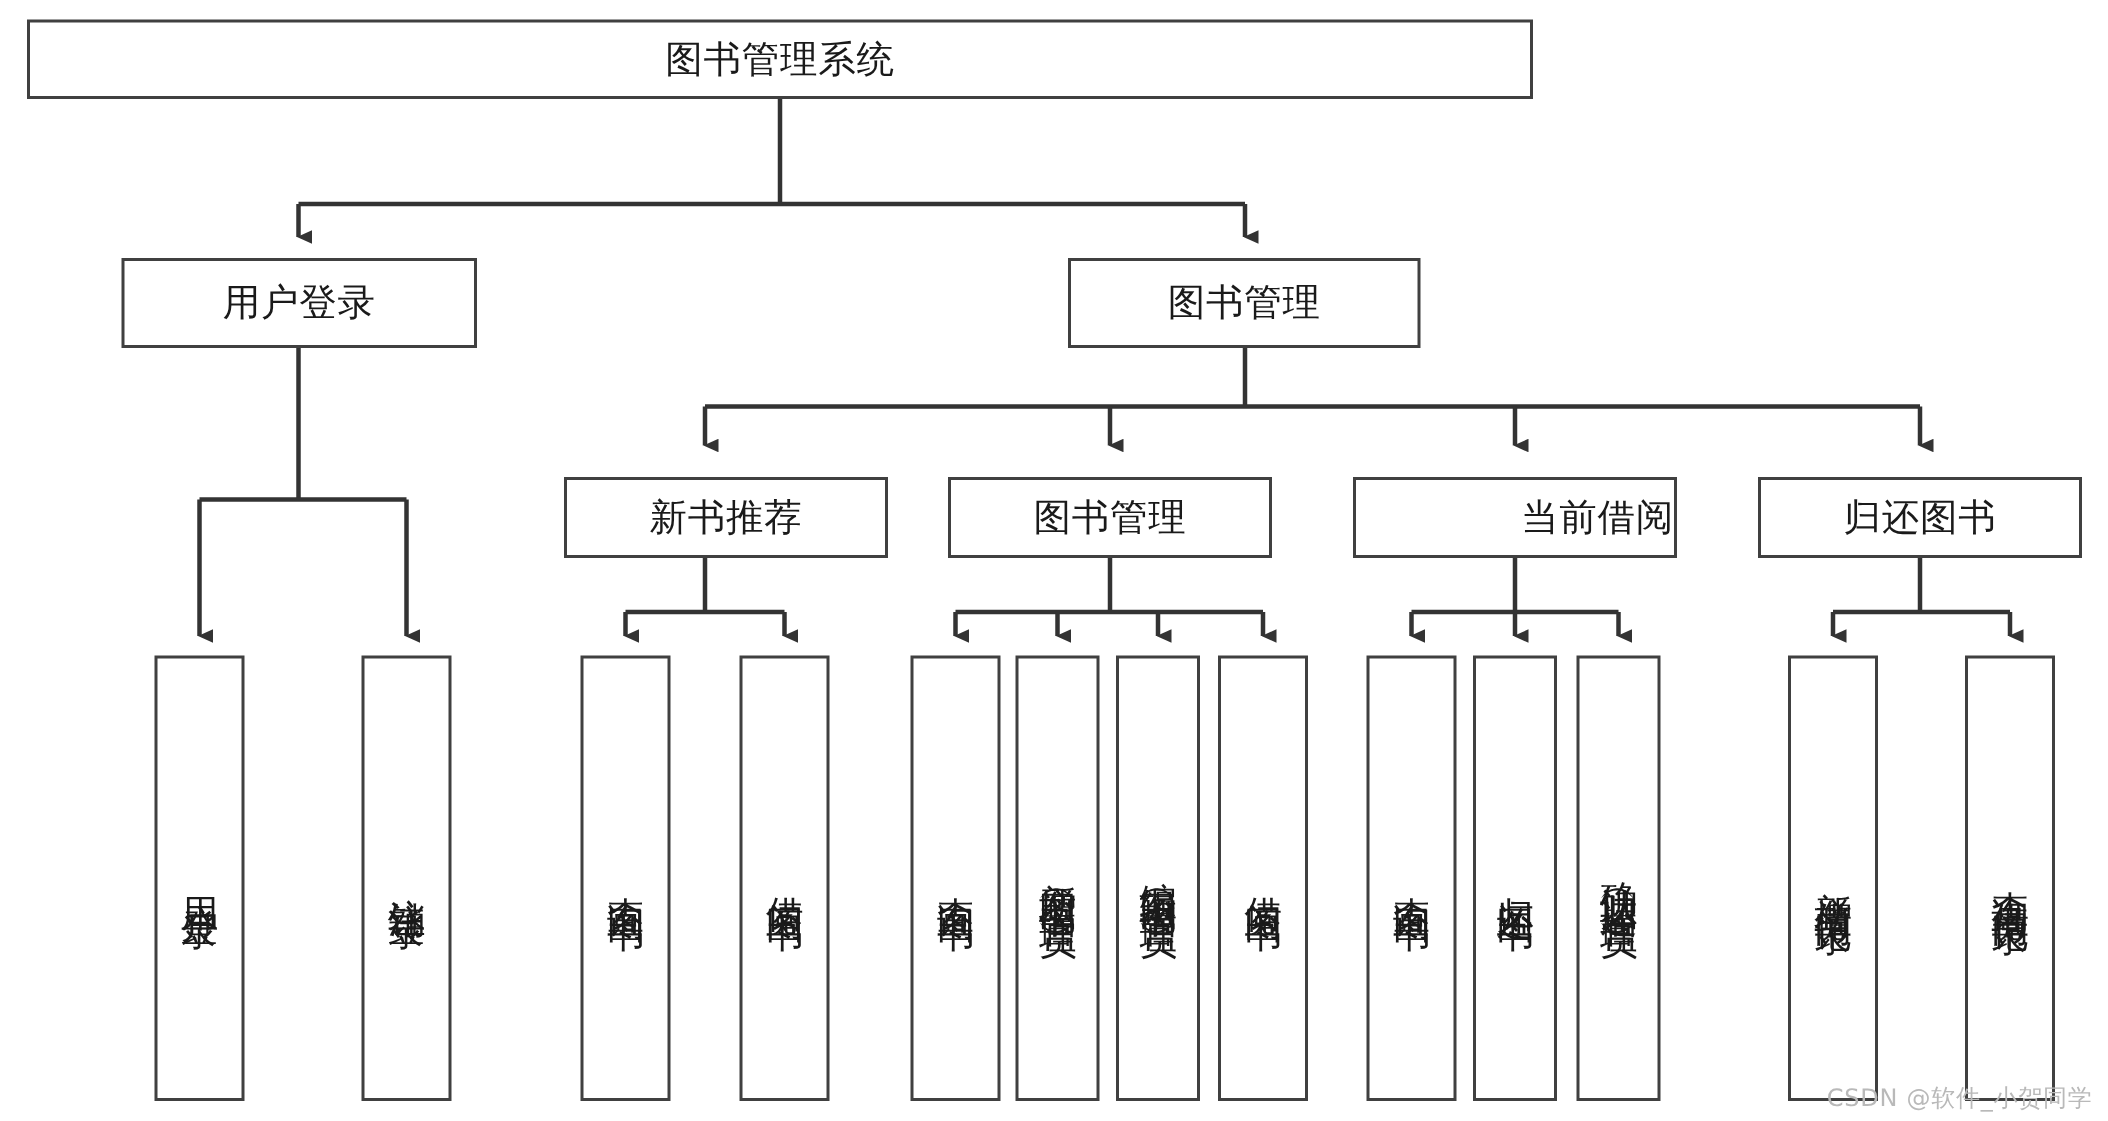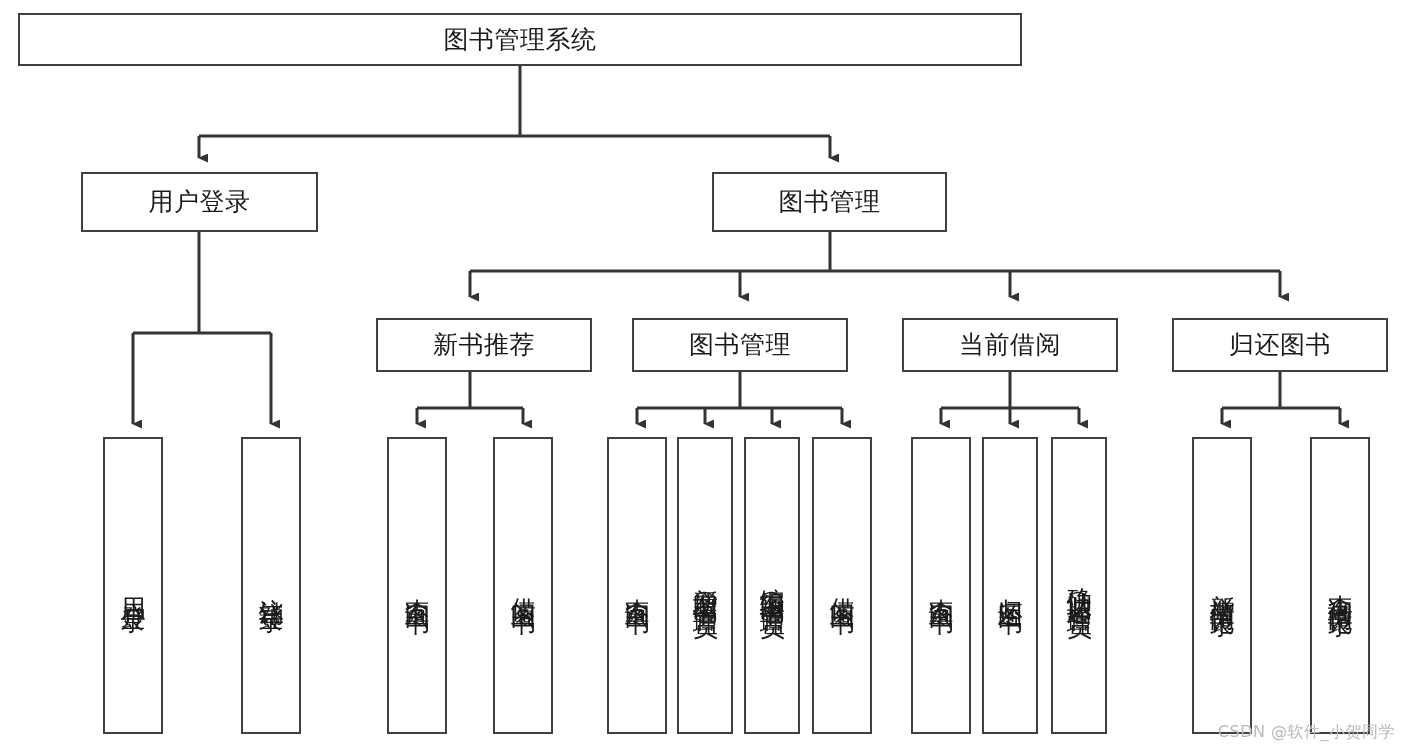--- a/index.html
+++ b/index.html
@@ -136,21 +136,21 @@
   <div class="node horiz" style="left:712px; top:172px; width:235px; height:60px;">
     <span>图书管理</span>
   </div>
 
   <div class="node horiz" style="left:376px; top:318px; width:216px; height:54px;">
     <span>新书推荐</span>
   </div>
   <div class="node horiz" style="left:632px; top:318px; width:216px; height:54px;">
     <span>图书管理</span>
   </div>
-  <div class="node horiz" style="left:902px; top:318px; width:216px; height:54px;">
+  <div class="node horiz" style="left:902px; top:318px; width:216px; height:54px;justify-content:flex-end;">
     <span>当前借阅</span>
   </div>
   <div class="node horiz" style="left:1172px; top:318px; width:216px; height:54px;">
     <span>归还图书</span>
   </div>
 
   <div class="node vert" style="left:103px; top:437px; width:60px; height:297px;">
     <span class="vtext">用户登录</span>
   </div>
   <div class="node vert" style="left:241px; top:437px; width:60px; height:297px;">

